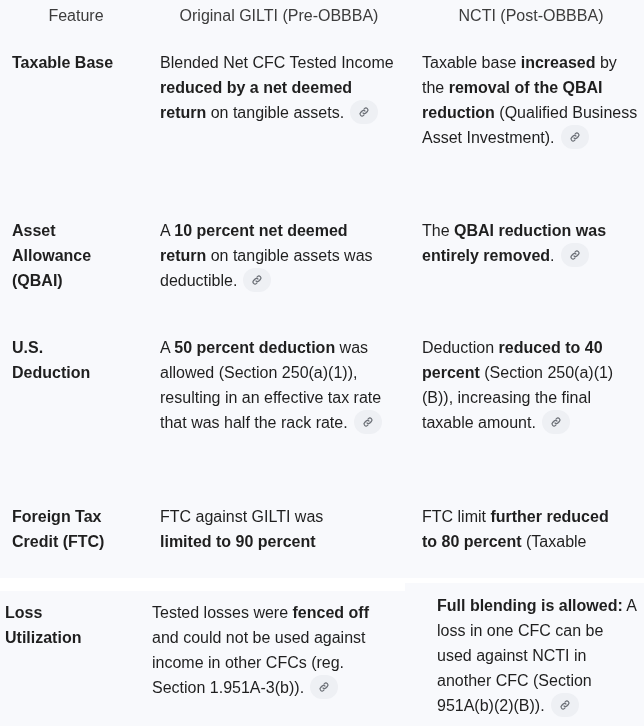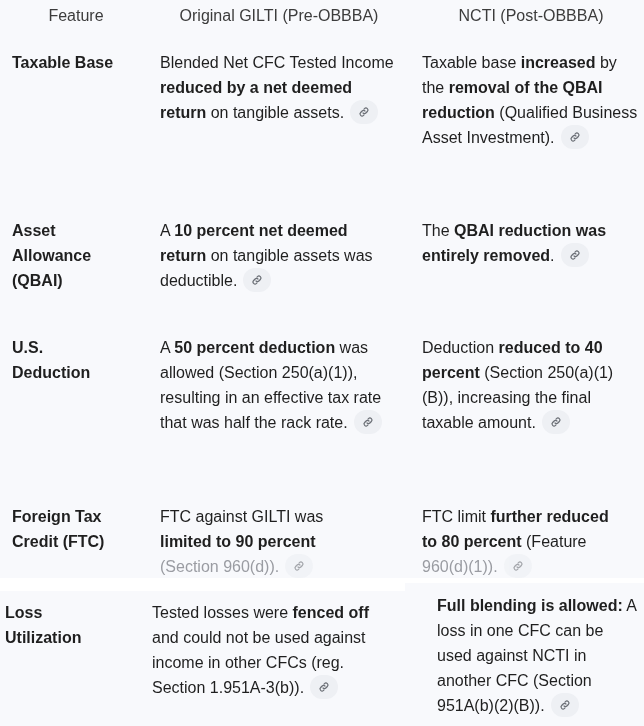--- a/index.html
+++ b/index.html
@@ -146,36 +146,24 @@
   </div>
 
   <div class="row" style="top:504px;position:absolute;width:644px;">
     <div class="cell c1">
       <div>Foreign Tax</div>
       <div>Credit (FTC)</div>
     </div>
     <div class="cell c2">
       <div><span>FTC against GILTI was</span></div>
       <div><b>limited to 90 percent</b></div>
-      <div class="faded"><span>(Section 960(d)).</span><span class="chip">
-            <svg viewBox="0 0 24 24" fill="none" stroke="#6b6f76" stroke-width="2.4" stroke-linecap="round">
-              <path d="M10 14a4 4 0 0 0 5.7 0l3-3a4 4 0 0 0-5.7-5.7l-1 1"></path>
-              <path d="M14 10a4 4 0 0 0-5.7 0l-3 3a4 4 0 0 0 5.7 5.7l1-1"></path>
-            </svg>
-          </span></div>
     </div>
     <div class="cell c3">
       <div><span>FTC limit </span><b>further reduced</b></div>
-      <div><b>to 80 percent</b><span> (Feature</span></div>
-      <div class="faded"><span>960(d)(1)).</span><span class="chip">
-            <svg viewBox="0 0 24 24" fill="none" stroke="#6b6f76" stroke-width="2.4" stroke-linecap="round">
-              <path d="M10 14a4 4 0 0 0 5.7 0l3-3a4 4 0 0 0-5.7-5.7l-1 1"></path>
-              <path d="M14 10a4 4 0 0 0-5.7 0l-3 3a4 4 0 0 0 5.7 5.7l1-1"></path>
-            </svg>
-          </span></div>
+      <div><b>to 80 percent</b><span> (Taxable</span></div>
     </div>
   </div>
 
   <div class="white-band"></div>
   <div class="white-band-right"></div>
 
   <div class="row last" style="top:600px;position:absolute;width:644px;">
     <div class="cell c1" style="width:100px;">Loss Utilization</div>
     <div class="cell c2">
       <span>Tested losses were </span><b>fenced off</b><span> and could not be used against income in other CFCs (reg. Section 1.951A-3(b)).</span><span class="chip">

